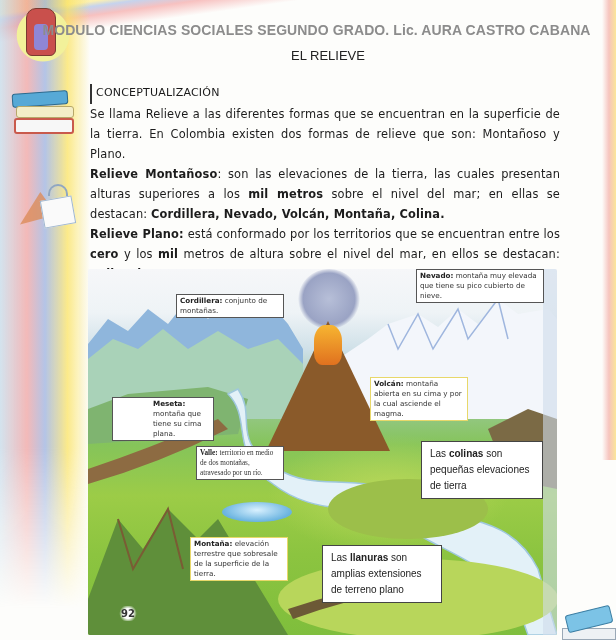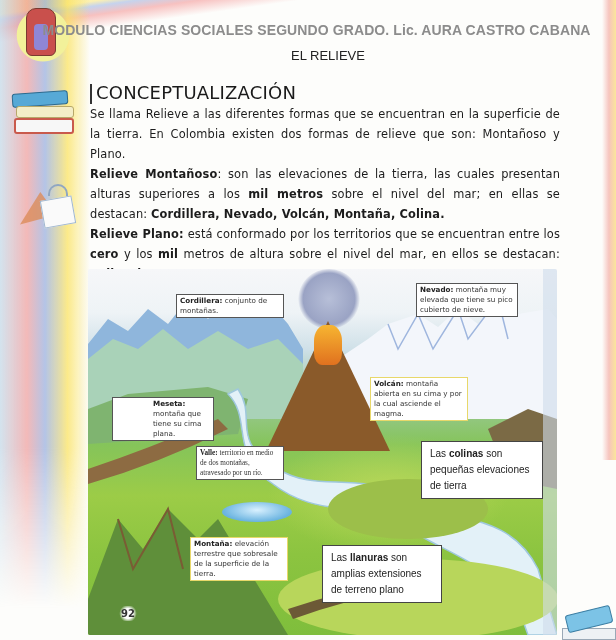--- a/index.html
+++ b/index.html
@@ -68,21 +68,21 @@
     position: absolute; left: 0; top: 48px; width: 616px; text-align: center;
     font-family: "Liberation Sans", sans-serif; font-size: 13px; color: #222;
     padding-left: 40px;
   }
 
   .content {
     position: absolute; left: 90px; top: 84px; width: 470px;
     font-family: "DejaVu Sans", sans-serif; color: #1c1c1c;
   }
   .section-heading {
-    font-size: 18px; letter-spacing: 0.2px; color: #1a1a1a;
+    font-size: 11px; letter-spacing: 0.2px; color: #1a1a1a;
     border-left: 2px solid #333; padding-left: 4px; line-height: 18px; height: 20px;
   }
   .para {
     font-size: 11.4px; line-height: 20px; text-align: justify; letter-spacing: 0.15px;
   }
   .para b { font-weight: bold; }
 
   .figure {
     position: absolute; left: 88px; top: 269px; width: 469px; height: 366px;
     overflow: hidden; border-radius: 2px;
@@ -188,21 +188,21 @@
     <rect x="455" y="0" width="14" height="366" fill="#cfdceb" opacity="0.6"></rect>
   </svg>
   <div class="volcano-smoke"></div>
   <div class="volcano"></div>
   <div class="lava"></div>
   <div class="lake"></div>
 
   <div class="callout" style="left:88px;top:25px;width:108px;">
     <b>Cordillera:</b><span> conjunto de montañas.</span>
   </div>
-  <div class="callout" style="left:328px;top:14px;width:102px;">
+  <div class="callout" style="left:328px;top:0;width:128px;">
     <b>Nevado:</b><span> montaña muy elevada que tiene su pico cubierto de nieve.</span>
   </div>
   <div class="callout" style="left:24px;top:128px;width:102px;padding-left:40px;">
     <b>Meseta:</b><span> montaña que tiene su cima plana.</span>
   </div>
   <div class="callout yellow" style="left:282px;top:108px;width:98px;">
     <b>Volcán:</b><span> montaña abierta en su cima y por la cual asciende el magma.</span>
   </div>
   <div class="callout" style="left:108px;top:177px;width:88px;font-family:Liberation Serif, serif;">
     <b>Valle:</b><span> territorio en medio de dos montañas, atravesado por un río.</span>

